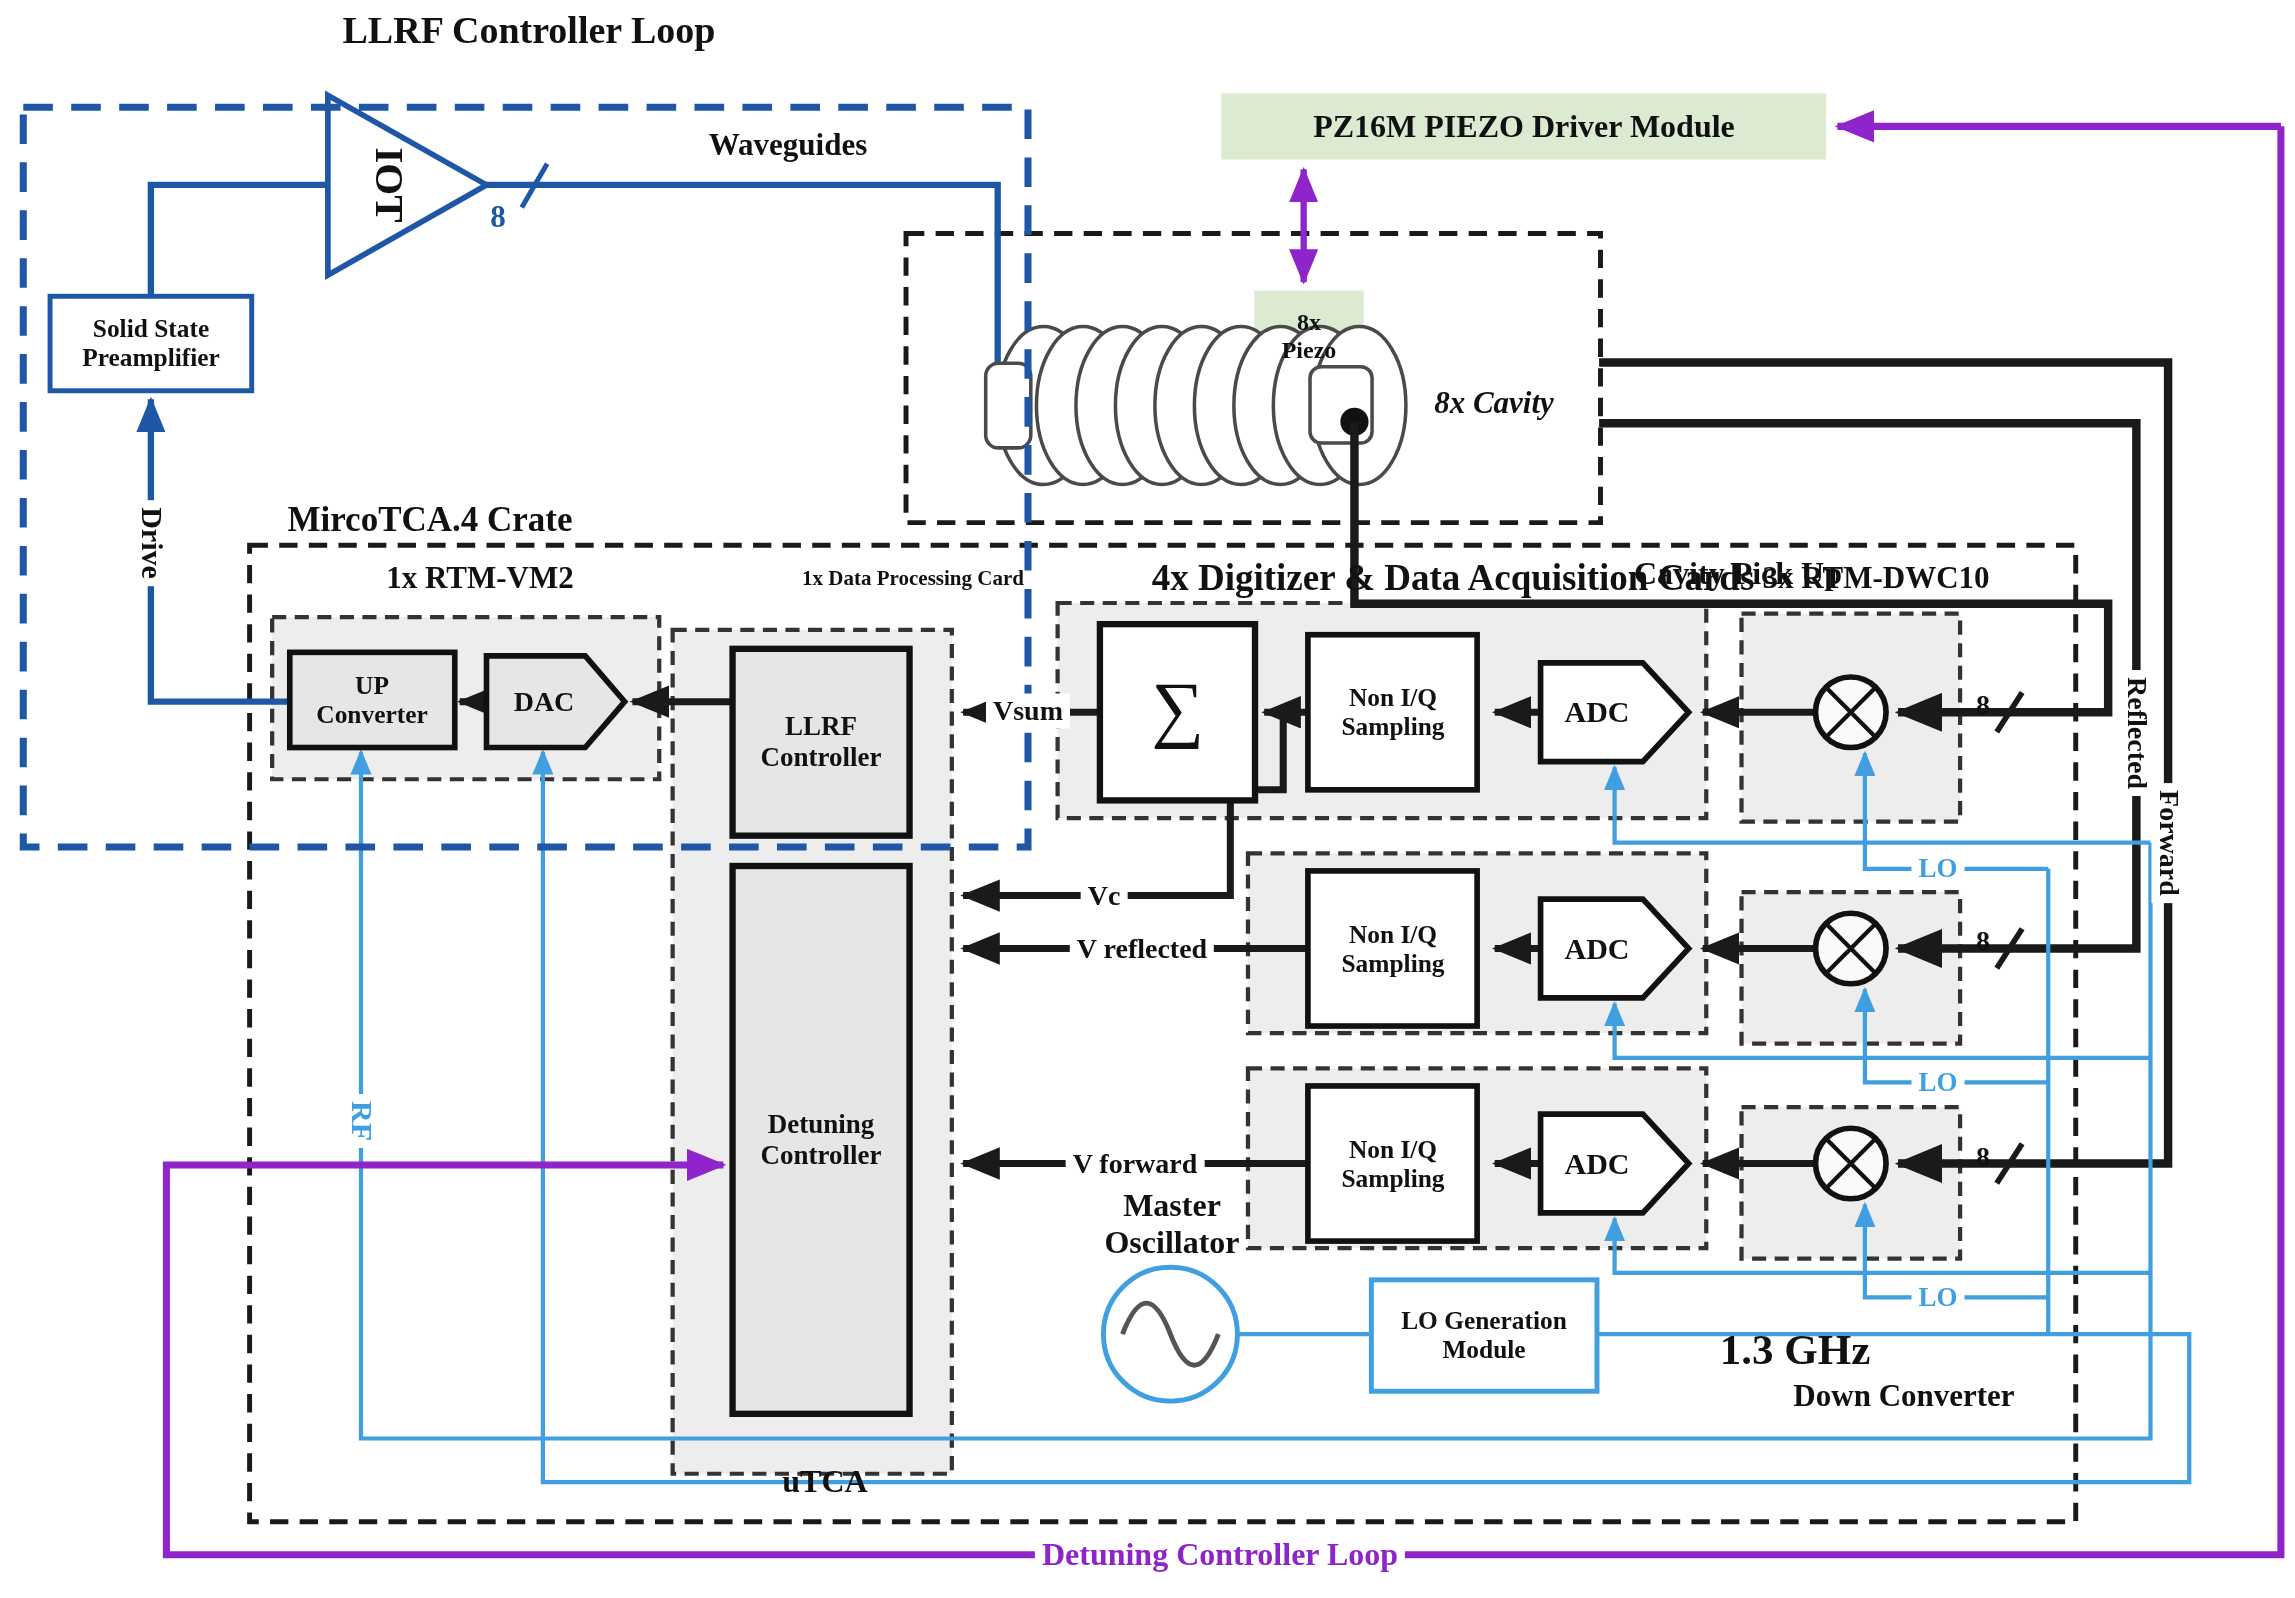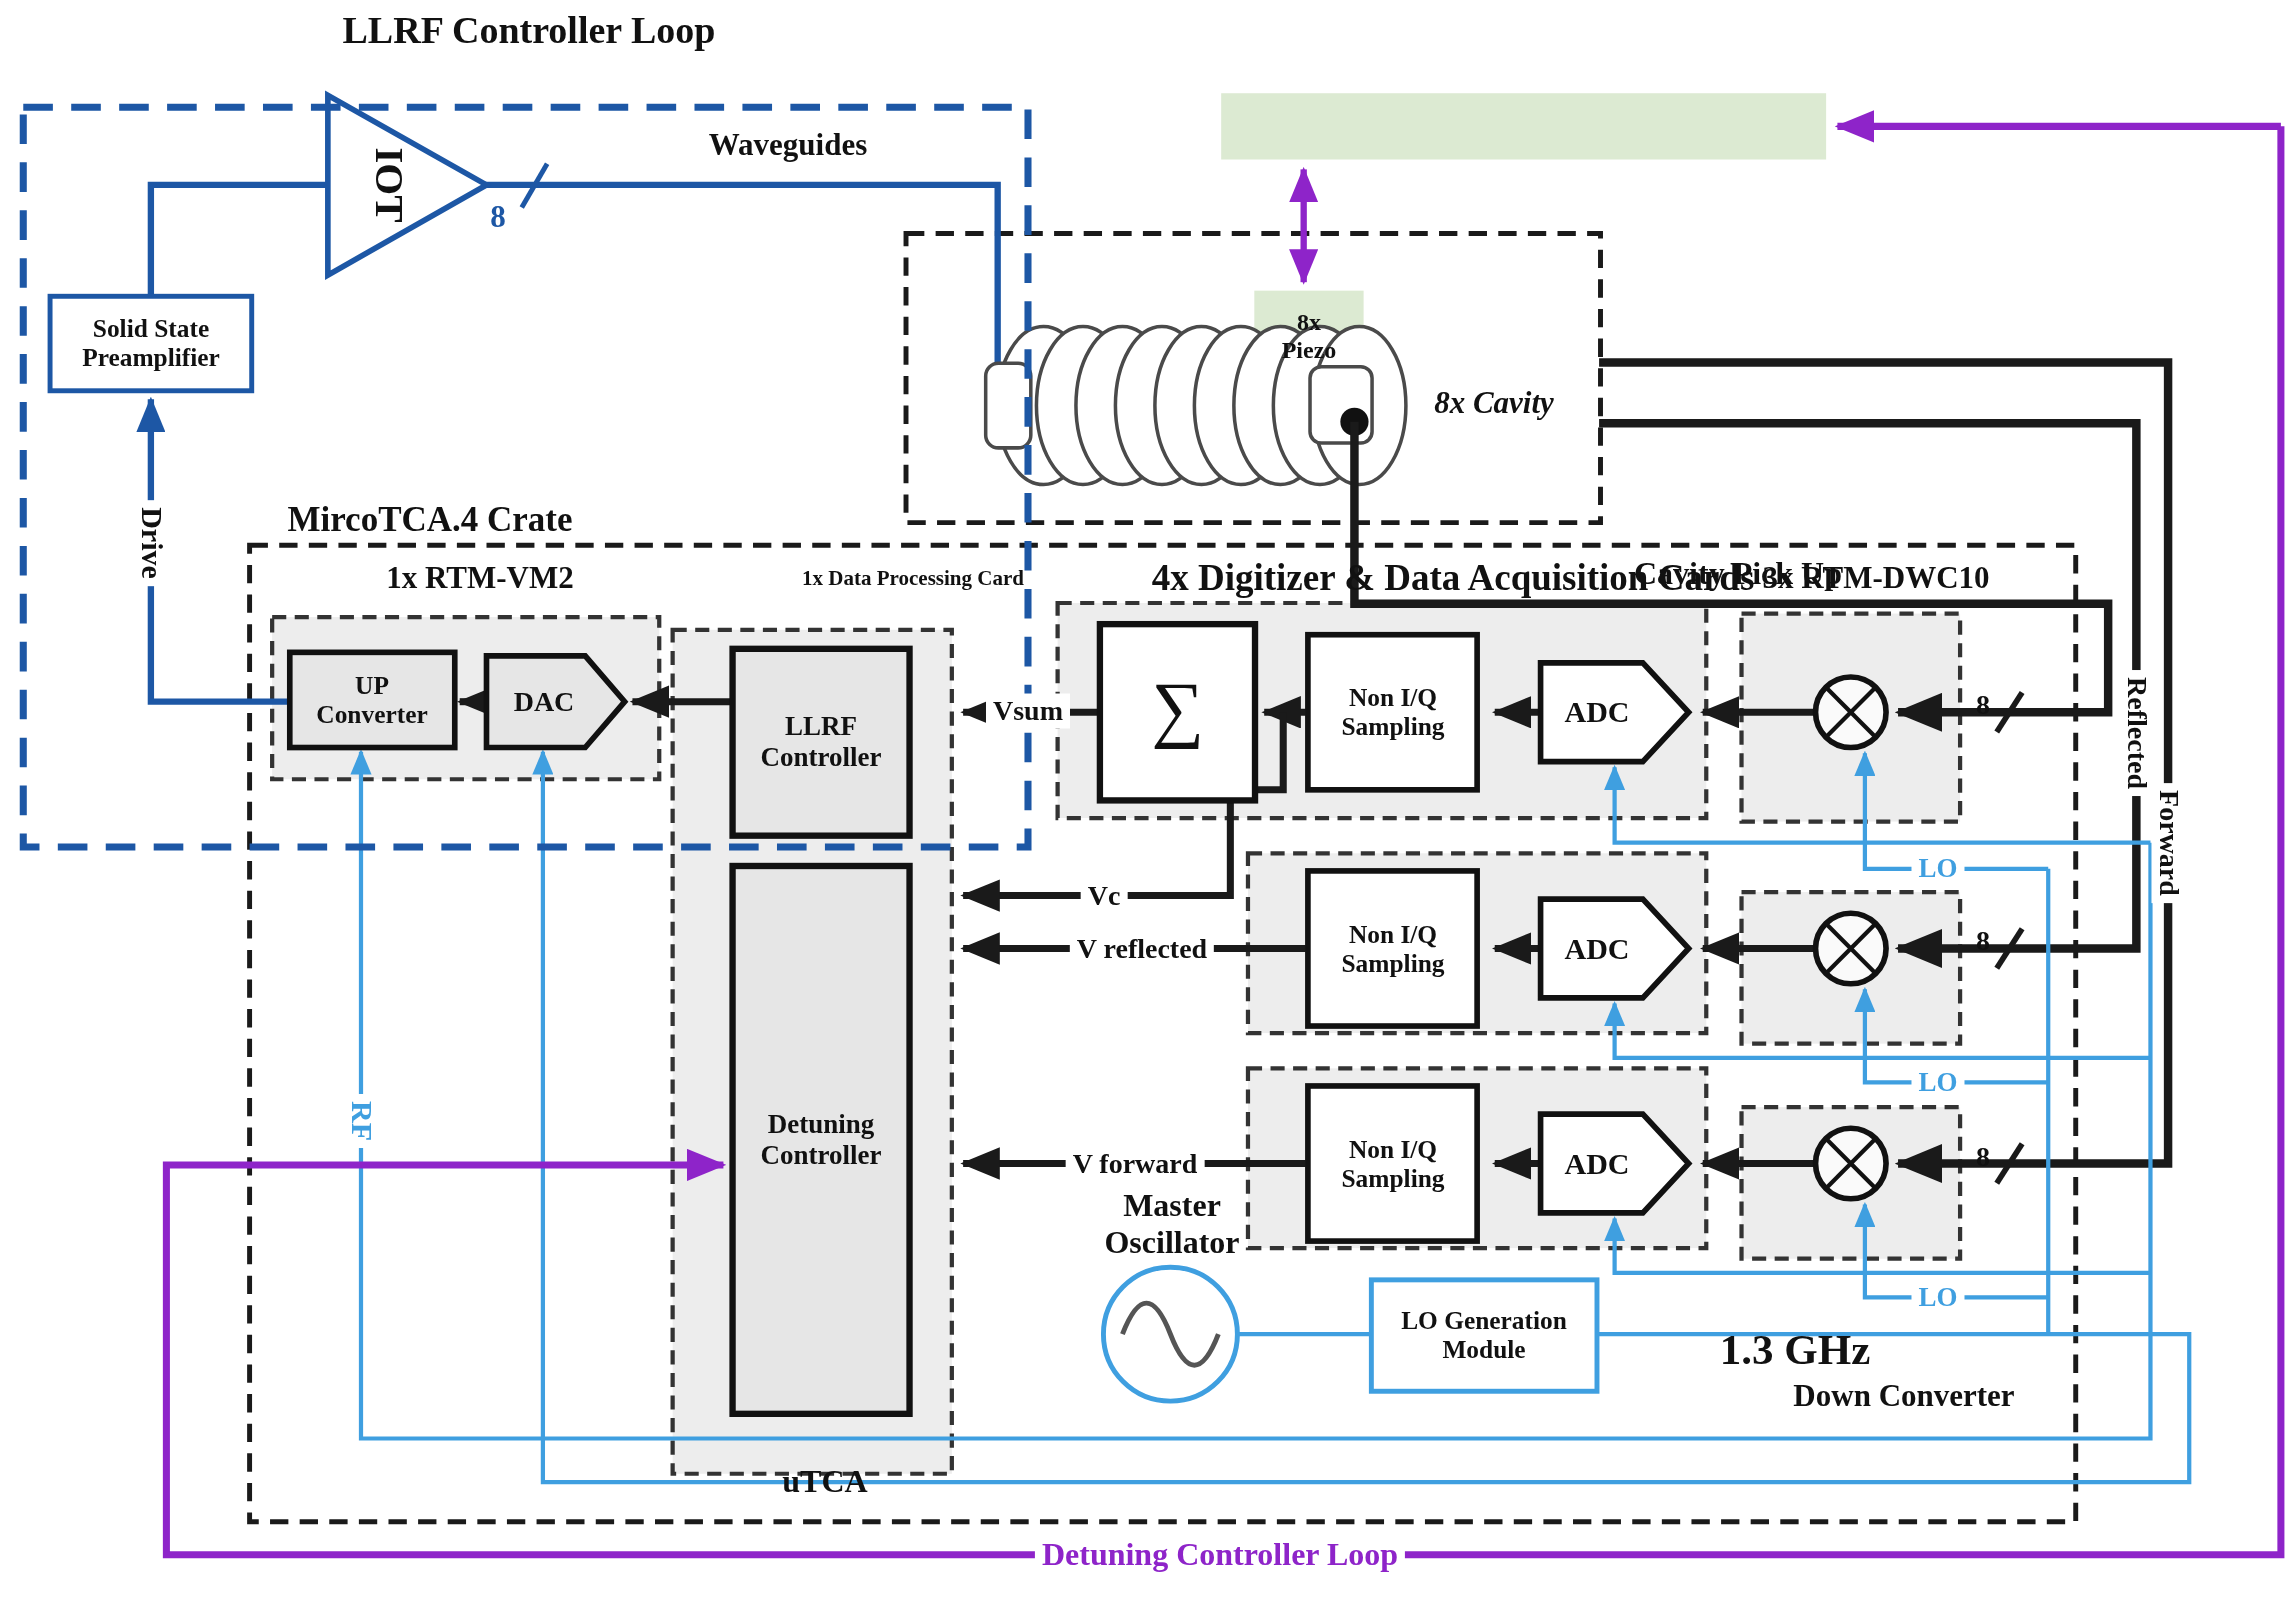--- a/index.html
+++ b/index.html
@@ -149,20 +149,21 @@
   </g>
 </svg>
 
 <div class="lbl" style="left:529px;top:31px;font-size:38px;">LLRF Controller Loop</div>
 <div class="lbl" style="left:788px;top:145px;font-size:31px;">Waveguides</div>
 <div class="lbl blue" style="left:498px;top:217px;font-size:31px;">8</div>
 <div class="lbl rot" style="left:389px;top:185px;font-size:41px;">IOT</div>
 <div class="lbl" style="left:151px;top:343px;font-size:25.4px;">Solid State
 Preamplifier</div>
 <div class="lbl rot wbg" style="left:151px;top:543px;font-size:30px;">Drive</div>
+<div class="lbl" style="left:1524px;top:126px;font-size:32px;">PZ16M PIEZO Driver Module</div>
 <div class="lbl" style="left:1309px;top:337px;font-size:24px;">8x
 Piezo</div>
 <div class="lbl" style="left:1494px;top:403px;font-size:31px;font-style:italic;">8x Cavity</div>
 <div class="lbl" style="left:1738px;top:573px;font-size:32px;">Cavity Pick Up</div>
 
 <div class="lbl" style="left:430px;top:520px;font-size:35px;">MircoTCA.4 Crate</div>
 <div class="lbl" style="left:480px;top:578px;font-size:31px;">1x RTM-VM2</div>
 <div class="lbl" style="left:913px;top:578px;font-size:21px;">1x Data Processing Card</div>
 <div class="lbl" style="left:1453px;top:578px;font-size:37px;">4x Digitizer &amp; Data Acquisition Cards</div>
 <div class="lbl" style="left:1876px;top:578px;font-size:31px;">3x RTM-DWC10</div>

